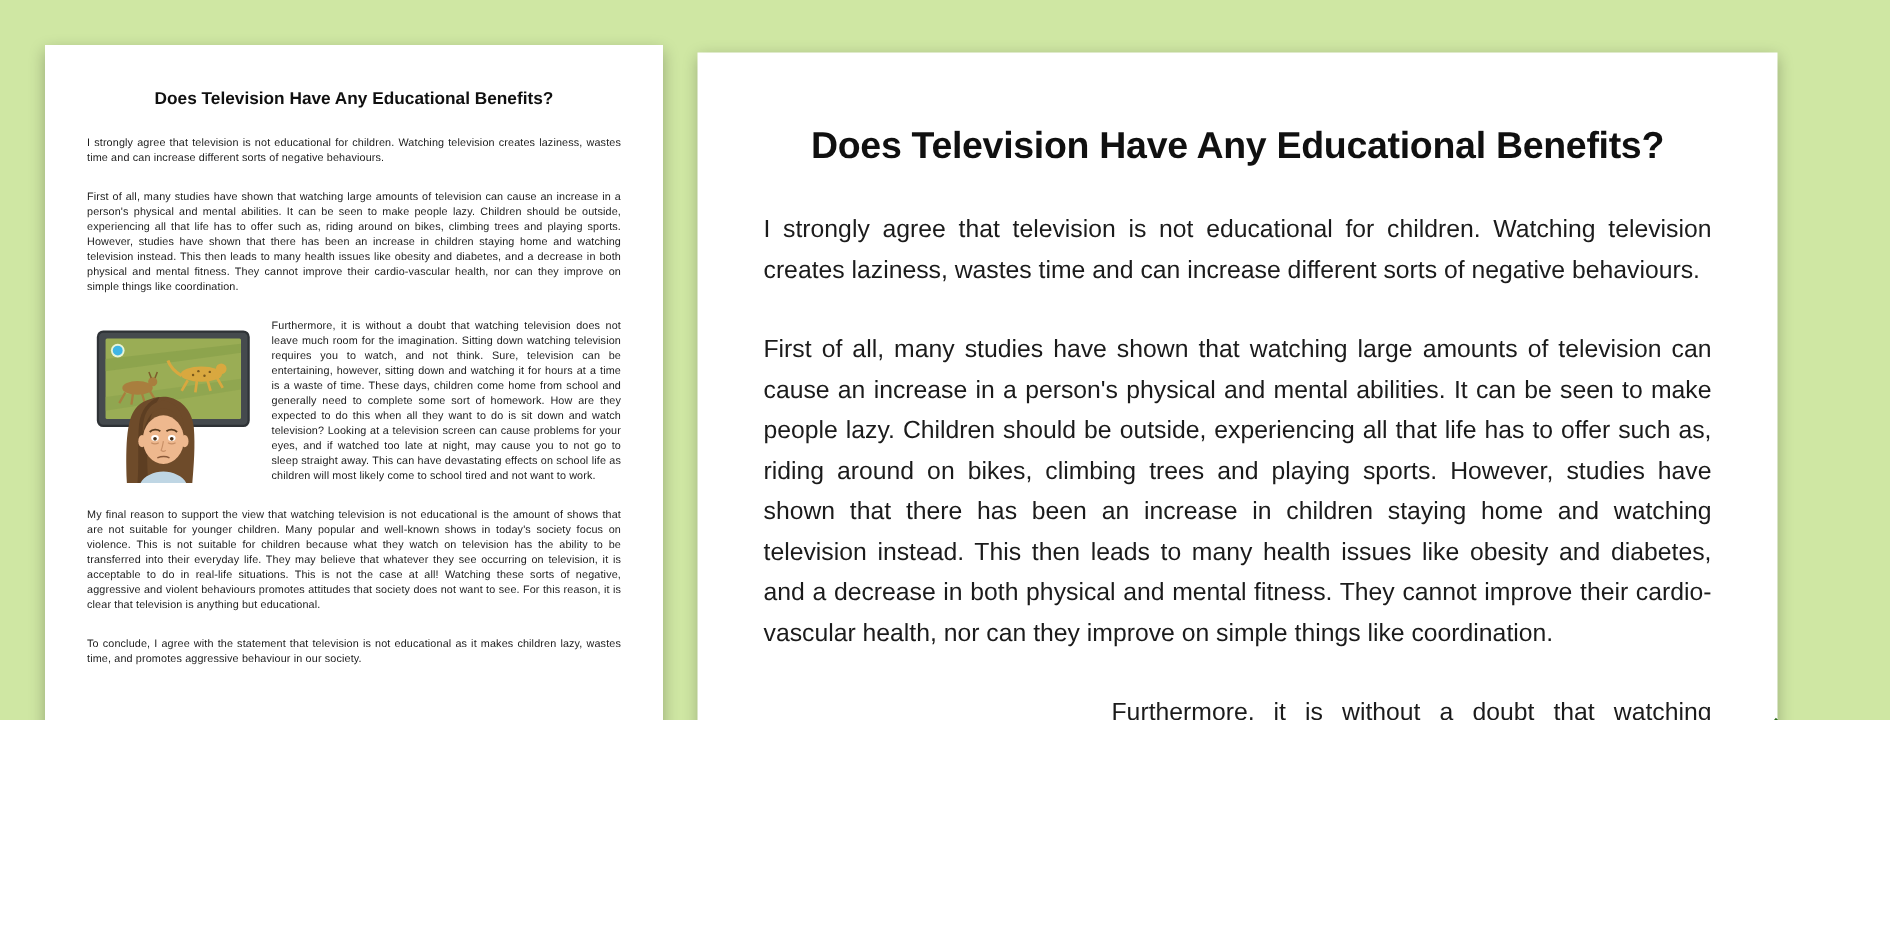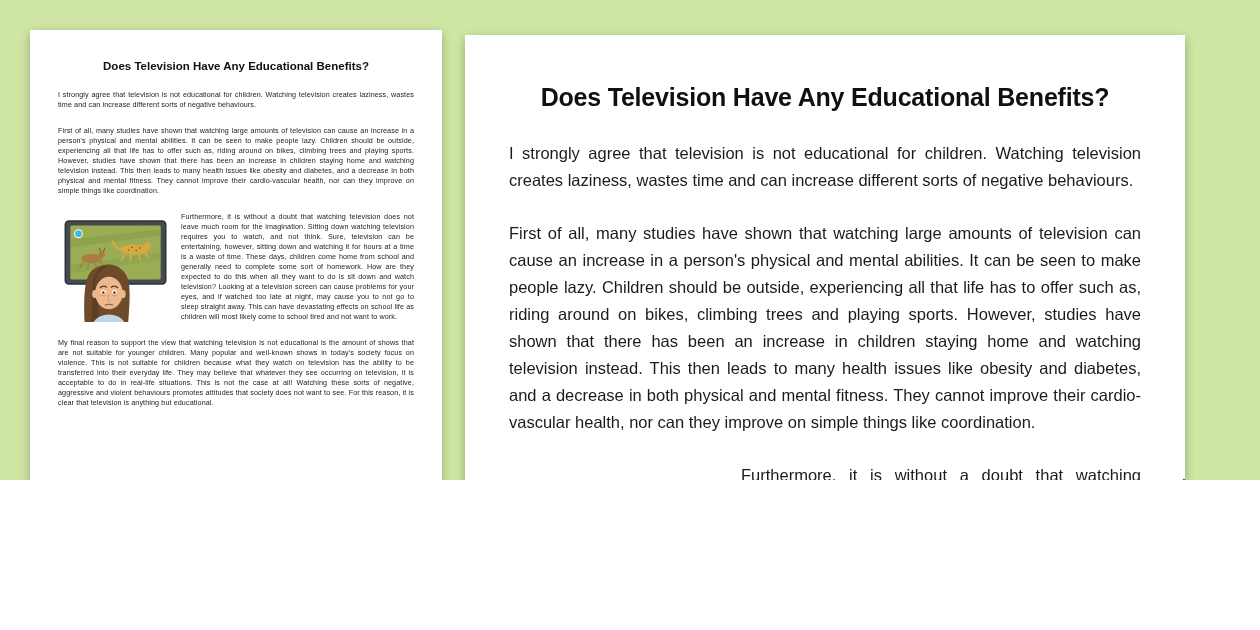--- a/index.html
+++ b/index.html
@@ -95,20 +95,21 @@
     <h1 class="doc-title">Does Television Have Any Educational Benefits?</h1>
     <p class="para">I strongly agree that television is not educational for children. Watching television creates laziness, wastes time and can increase different sorts of negative behaviours.</p>
     <p class="para">First of all, many studies have shown that watching large amounts of television can cause an increase in a person's physical and mental abilities. It can be seen to make people lazy. Children should be outside, experiencing all that life has to offer such as, riding around on bikes, climbing trees and playing sports. However, studies have shown that there has been an increase in children staying home and watching television instead. This then leads to many health issues like obesity and diabetes, and a decrease in both physical and mental fitness. They cannot improve their cardio-vascular health, nor can they improve on simple things like coordination.</p>
     <div class="media-row">
       <svg class="illustration" viewBox="0 0 220 205">
           <use href="#tv-scene"></use>
         </svg>
       <p class="para">Furthermore, it is without a doubt that watching television does not leave much room for the imagination. Sitting down watching television requires you to watch, and not think. Sure, television can be entertaining, however, sitting down and watching it for hours at a time is a waste of time. These days, children come home from school and generally need to complete some sort of homework. How are they expected to do this when all they want to do is sit down and watch television? Looking at a television screen can cause problems for your eyes, and if watched too late at night, may cause you to not go to sleep straight away. This can have devastating effects on school life as children will most likely come to school tired and not want to work.</p>
     </div>
     <p class="para">My final reason to support the view that watching television is not educational is the amount of shows that are not suitable for younger children. Many popular and well-known shows in today's society focus on violence. This is not suitable for children because what they watch on television has the ability to be transferred into their everyday life. They may believe that whatever they see occurring on television, it is acceptable to do in real-life situations. This is not the case at all! Watching these sorts of negative, aggressive and violent behaviours promotes attitudes that society does not want to see. For this reason, it is clear that television is anything but educational.</p>
+    <p class="para">To conclude, I agree with the statement that television is not educational as it makes children lazy, wastes time, and promotes aggressive behaviour in our society.</p>
     <div class="doc-footer">
       <span class="twinkl-logo">twinkl</span>
       <span class="visit">visit twinkl.com</span>
       <span class="quality-badge"></span>
     </div>
   </div>
 
   <div class="page page-right">
     <h1 class="doc-title">Does Television Have Any Educational Benefits?</h1>
     <p class="para">I strongly agree that television is not educational for children. Watching television creates laziness, wastes time and can increase different sorts of negative behaviours.</p>

